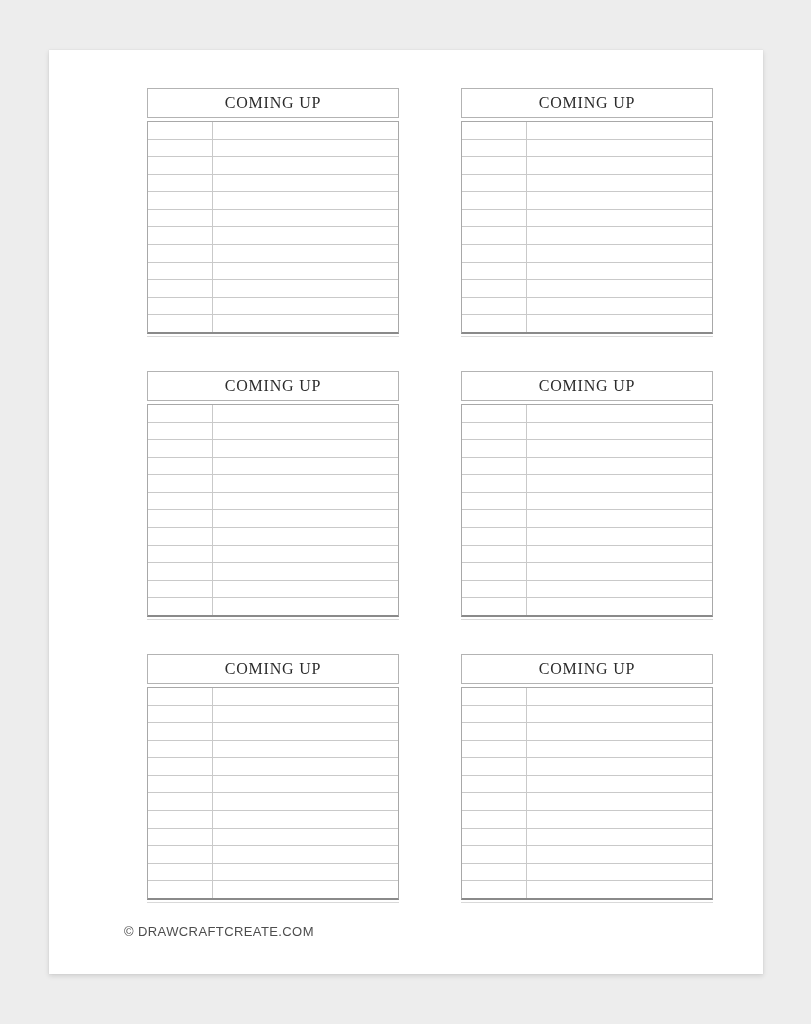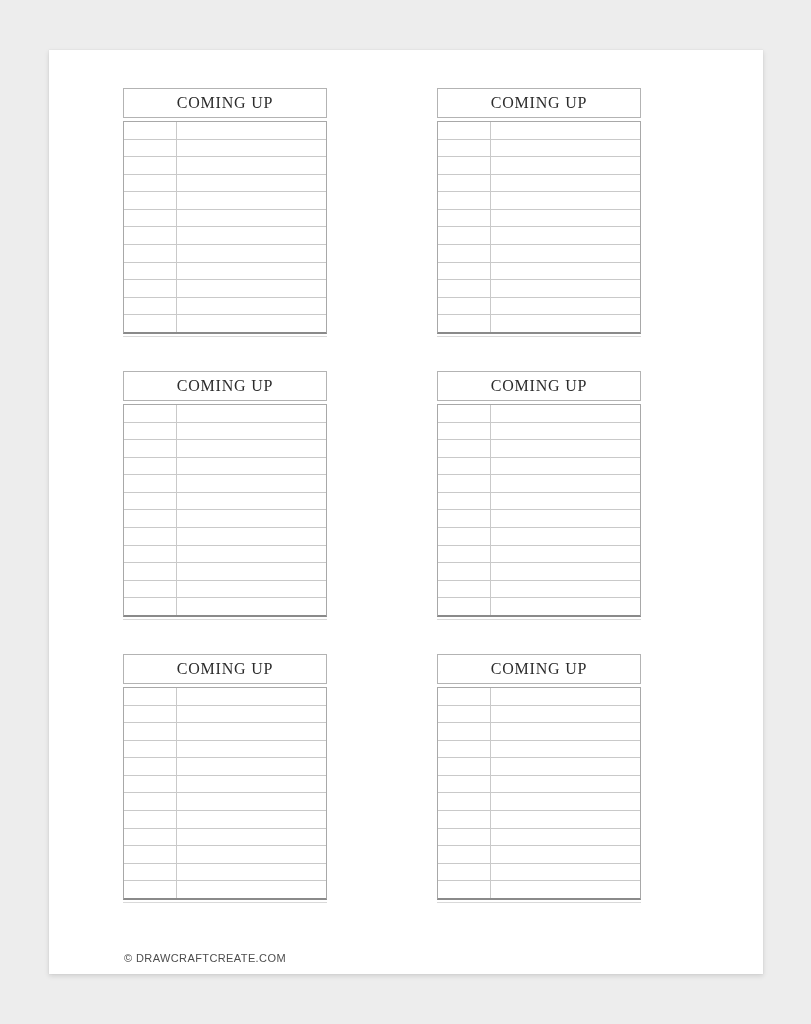--- a/index.html
+++ b/index.html
@@ -20,21 +20,21 @@
 
   .tables-grid {
     position: absolute;
     left: 74px; top: 38px;
     display: grid;
     grid-template-columns: 252px 252px;
     column-gap: 62px;
     row-gap: 34px;
   }
 
-  .card { width: 204px; }
+  .card { width: 252px; margin-left: 24px; }
 
   .card-header {
     height: 30px;
     border: 1px solid #b3b3b3;
     background: #ffffff;
     display: flex;
     align-items: center;
     justify-content: center;
   }
 
@@ -71,24 +71,23 @@
 
   .card-rule {
     height: 1px;
     margin-top: 2px;
     background: #d9d9d9;
   }
 
   .footer-credit {
     position: absolute;
     left: 75px; top: 874px;
-    font-size: 11px;
+    font-size: 13px;
     letter-spacing: 0.4px;
     color: #4d4d4d;
-    margin-top: 28px;
   }
 </style>
 </head>
 <body>
 
 <div class="paper">
 
   <div class="tables-grid">
 
     <div class="card">

